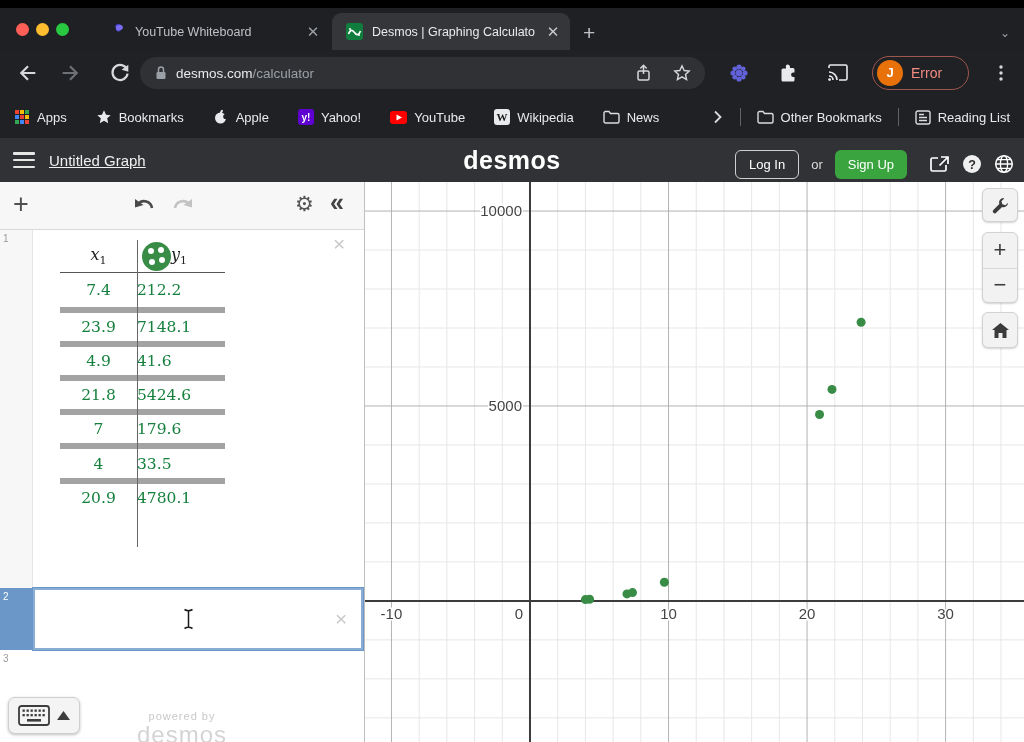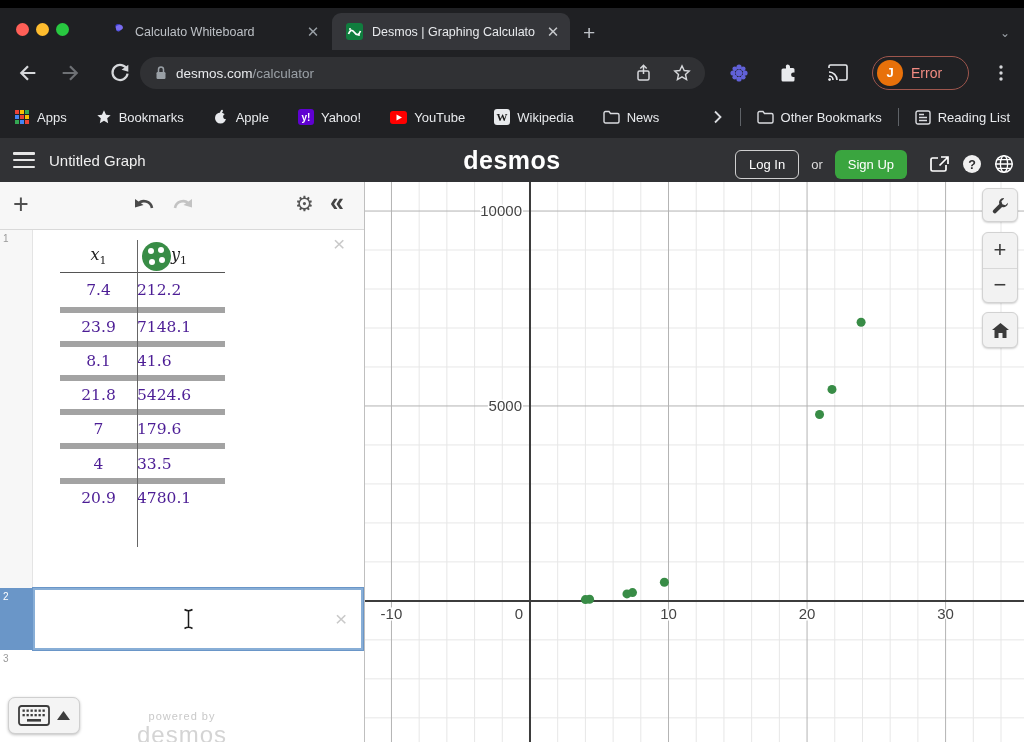--- a/index.html
+++ b/index.html
@@ -36,21 +36,21 @@
   .bookbar { left:0; top:96px; width:1024px; height:42px; background:#202124; display:flex; align-items:center; padding:0 14px; }
   .bm { display:flex; align-items:center; gap:7px; margin-right:29px; }
   .bm-label { font-size:13px; color:#e8eaed; white-space:nowrap; }
   .bm-sep { width:1px; height:18px; background:#5f6368; margin-right:16px; }
   .bm-spacer { flex:1 1 auto; }
 
   
   .dheader { left:0; top:138px; width:1024px; height:44px; background:#313235; display:flex; align-items:center; }
   .burger { width:22px; height:16px; margin-left:13px; display:flex; flex-direction:column; justify-content:space-between; }
   .burger div { height:2.5px; background:#e6e6e6; border-radius:1px; }
-  .graph-title { color:#f0f0f0; font-size:15px; margin-left:14px; }
+  .graph-title { color:#f0f0f0; font-size:15px; margin-left:14px;text-decoration:underline; }
   .dlogo { position:absolute; left:0; right:0; text-align:center; color:#fff; font-size:25px; font-weight:bold; letter-spacing:0.5px; }
   .dh-right { position:absolute; right:10px; top:0; height:52px; display:flex; align-items:center; gap:12px; }
   .login-btn { border:1px solid #cfcfcf; border-radius:6px; color:#fff; font-size:13px; padding:6px 13px; }
   .or-label { color:#ddd; font-size:13px; }
   .signup-btn { background:#3aa53f; border-radius:6px; color:#fff; font-size:13px; padding:7px 13px; }
 
   
   .panel { left:0; top:182px; width:365px; height:560px; background:#fff; border-right:1px solid #bfbfbf; }
   .exp-toolbar { position:absolute; left:0; top:0; width:364px; height:48px; background:#f7f7f7; border-bottom:1px solid #d9d9d9; }
   .et { position:absolute; color:#555; }
@@ -70,21 +70,21 @@
   .dt-headrow { display:flex; height:33px; align-items:center; border-bottom:1px solid #555; }
   .dt-col1 { width:77px; text-align:center; }
   .dt-col2 { width:88px; }
   .dt-head { font-family:"DejaVu Serif", serif; font-style:italic; font-size:16px; color:#222; }
   .dt-head sub { font-style:normal; font-size:11px; }
   .scatter-ico { position:absolute; left:82px; top:2px; width:29px; height:29px; border-radius:50%; background:#388c46; }
   .scatter-ico i { position:absolute; width:6px; height:6px; border-radius:50%; background:#fff; }
   .dt-vline { position:absolute; left:77px; top:0; width:1px; height:307px; background:#666; }
   .dt-row { display:flex; height:34.1px; align-items:center; }
   .dt-row + .dt-row { border-top:6px solid #a3a3a3; }
-  .dt-val { font-family:"DejaVu Serif", serif; font-size:15.5px; color:#4c1d95; }
+  .dt-val { font-family:"DejaVu Serif", serif; font-size:15.5px; color:#15803d; }
 
   .row2 { position:absolute; left:0; top:406px; width:364px; height:62px; }
   .gutter2 { position:absolute; left:0; top:0; width:33px; height:62px; background:#6a96c8; }
   .gutter2 .row-num { color:#fff; }
   .cell2 { position:absolute; left:33px; top:0; width:330px; height:62px; background:#fff; border:2px solid #88aed6; outline:1px solid #6a96c8; }
   .row3 { position:absolute; left:0; top:468px; width:364px; height:92px; }
 
   .kbd-btn { position:absolute; left:8px; top:515px; width:72px; height:37px; background:#f4f4f4; border:1px solid #cfcfcf; border-radius:7px; box-shadow:0 1px 3px rgba(0,0,0,.25); display:flex; align-items:center; justify-content:center; gap:7px; }
   .watermark { position:absolute; left:0; width:364px; text-align:center; color:#c9c9c9; }
   .wm1 { top:528px; font-size:11px; letter-spacing:1px; }
@@ -111,21 +111,21 @@
     <div class="traffic t-red"></div>
     <div class="traffic t-yellow"></div>
     <div class="traffic t-green"></div>
 
     <div class="tab tab-inactive">
       <svg class="fav" viewBox="0 0 17 17">
         <ellipse cx="8.5" cy="4.6" rx="2.6" ry="3.6" fill="#5a5ae0" transform="rotate(20 8.5 8.5)"></ellipse>
         <ellipse cx="5" cy="11" rx="2.6" ry="3.6" fill="#3c3ecf" transform="rotate(140 8.5 8.5)"></ellipse>
         <ellipse cx="12" cy="11" rx="2.6" ry="3.6" fill="#7a6cf0" transform="rotate(260 8.5 8.5)"></ellipse>
       </svg>
-      <span class="tab-title">Calculato Whiteboard</span>
+      <span class="tab-title">YouTube Whiteboard</span>
       <span class="tab-close">✕</span>
     </div>
 
     <div class="tab tab-active">
       <svg class="fav" viewBox="0 0 17 17">
         <rect x="0" y="0" width="17" height="17" rx="3" fill="#107d3e"></rect>
         <path d="M2.5 11 Q5 4.5 8.5 9.5 T 14.5 8" fill="none" stroke="#fff" stroke-width="1.7"></path>
         <circle cx="4" cy="6" r="1" fill="#fff"></circle>
           <circle cx="13" cy="12" r="1" fill="#fff"></circle>
       </svg>
@@ -346,21 +346,21 @@
         <div id="table-body">
             <div class="dt-row">
               <div class="dt-col1 dt-val">7.4</div>
               <div class="dt-col2 dt-val">212.2</div>
             </div>
             <div class="dt-row">
               <div class="dt-col1 dt-val">23.9</div>
               <div class="dt-col2 dt-val">7148.1</div>
             </div>
             <div class="dt-row">
-              <div class="dt-col1 dt-val">8.1</div>
+              <div class="dt-col1 dt-val">4.9</div>
               <div class="dt-col2 dt-val">41.6</div>
             </div>
             <div class="dt-row">
               <div class="dt-col1 dt-val">21.8</div>
               <div class="dt-col2 dt-val">5424.6</div>
             </div>
             <div class="dt-row">
               <div class="dt-col1 dt-val">7</div>
               <div class="dt-col2 dt-val">179.6</div>
             </div>

